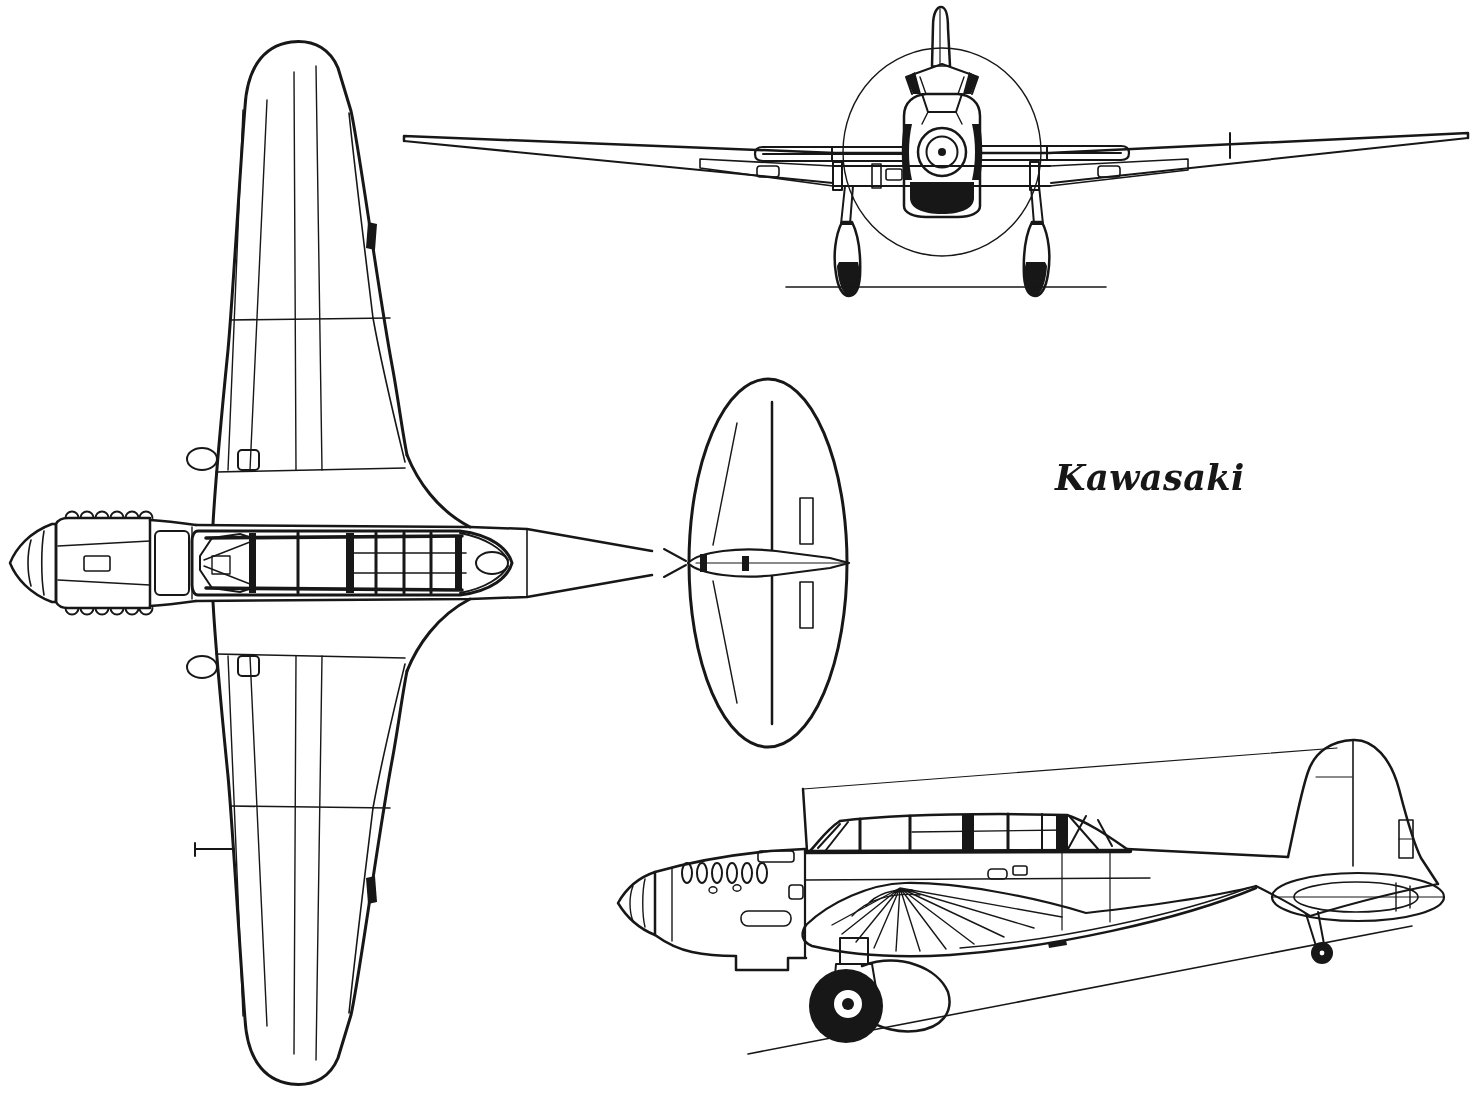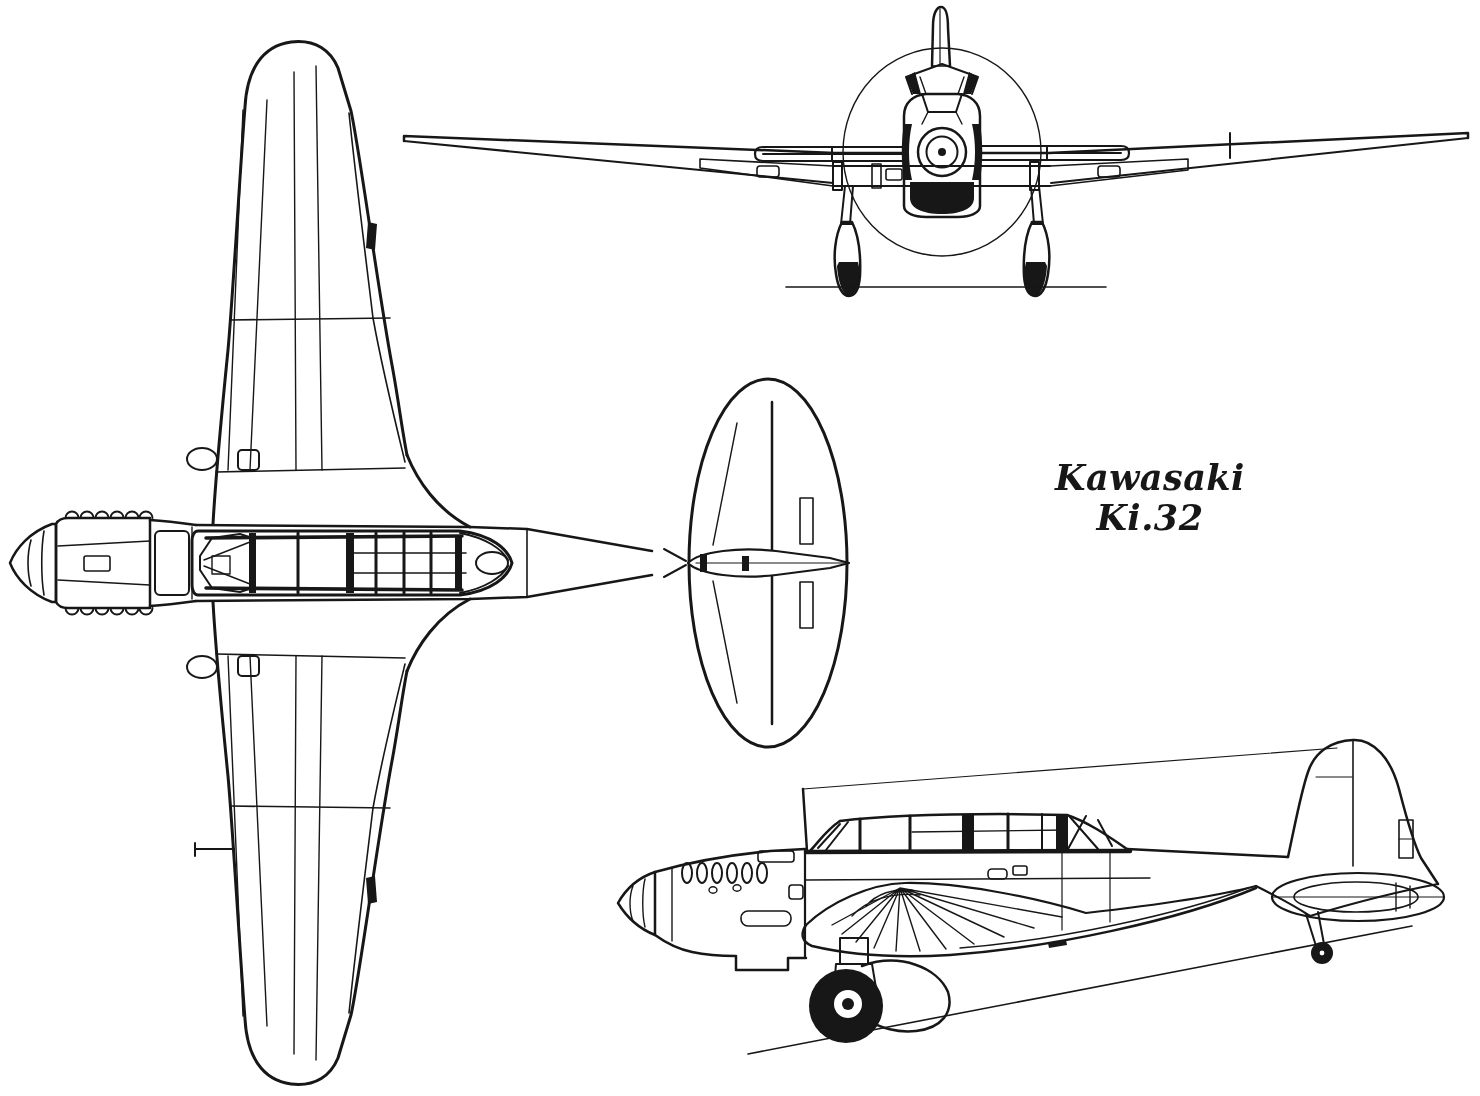--- a/index.html
+++ b/index.html
@@ -211,15 +211,14 @@
 
     <ellipse class="ln w22" cx="1358" cy="897" rx="86" ry="24"></ellipse>
     <ellipse class="ln w16" cx="1356" cy="897" rx="62" ry="15"></ellipse>
     <path class="ln w1" d="M1272,897 L1444,897"></path>
     <path class="ln w14" d="M1396,883 L1396,911 M1410,886 L1410,908"></path>
   </g>
 </svg>
 
 <div class="caption">
   <div>Kawasaki</div>
-  <div>Ki.32</div>
 </div>
 </div>
 
 </body></html>

